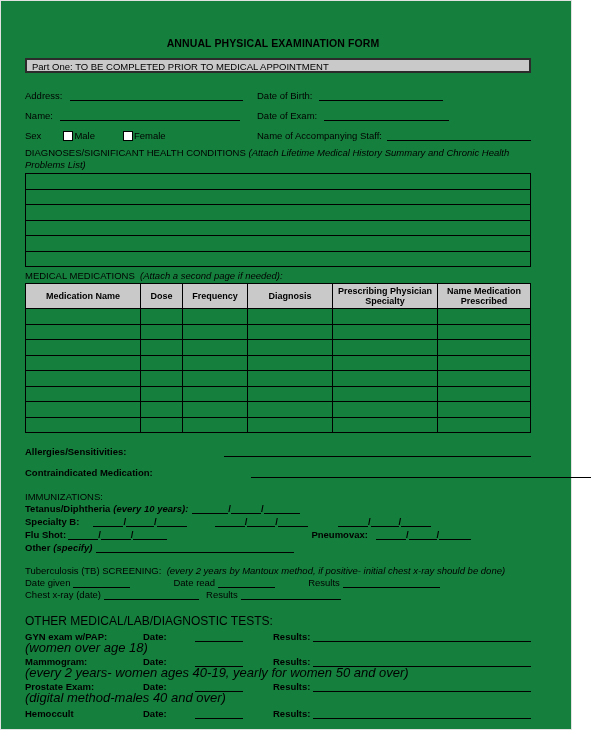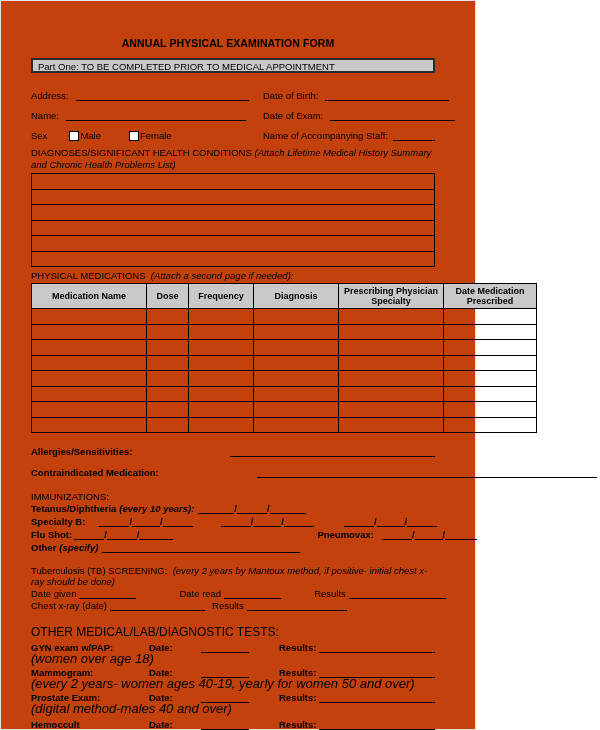--- a/index.html
+++ b/index.html
@@ -11,25 +11,25 @@
   body {
     width: 600px;
     height: 730px;
     font-family: "Liberation Sans", sans-serif;
     color: #000000;
     overflow: hidden;
   }
   .page {
     position: relative;
     box-sizing: border-box;
-    width: 476px;
+    width: 572px;
     height: 730px;
-    background: #c2410c;
+    background: #15803d;
     border: 1px solid #e2e2e2;
-    padding: 28px 40px 0 30px;
+    padding: 28px 40px 0 24px;
   }
 
   
   .form-title {
     text-align: center;
     font-size: 10.5px;
     font-weight: bold;
     letter-spacing: 0.1px;
     margin: 8px 0 0 0;
     padding-right: 10px;
@@ -255,41 +255,41 @@
       <tr>
           <td></td>
         </tr>
       <tr>
           <td></td>
         </tr>
     </tbody>
   </table>
 
   <div class="sub-caption">
-    <span>PHYSICAL MEDICATIONS</span>
+    <span>MEDICAL MEDICATIONS</span>
     &nbsp;<span class="ital">(Attach a second page if needed):</span>
   </div>
 
   <table class="tbl-meds">
     <colgroup>
       <col style="width:115px">
       <col style="width:42px">
       <col style="width:65px">
       <col style="width:85px">
       <col style="width:105px">
       <col style="width:93px">
     </colgroup>
     <thead>
       <tr>
         <th>Medication Name</th>
         <th>Dose</th>
         <th>Frequency</th>
         <th>Diagnosis</th>
         <th>Prescribing Physician Specialty</th>
-        <th>Date Medication Prescribed</th>
+        <th>Name Medication Prescribed</th>
       </tr>
     </thead>
     <tbody>
       <tr>
         <td></td>
         <td></td>
         <td></td>
         <td></td>
         <td></td>
         <td></td>

